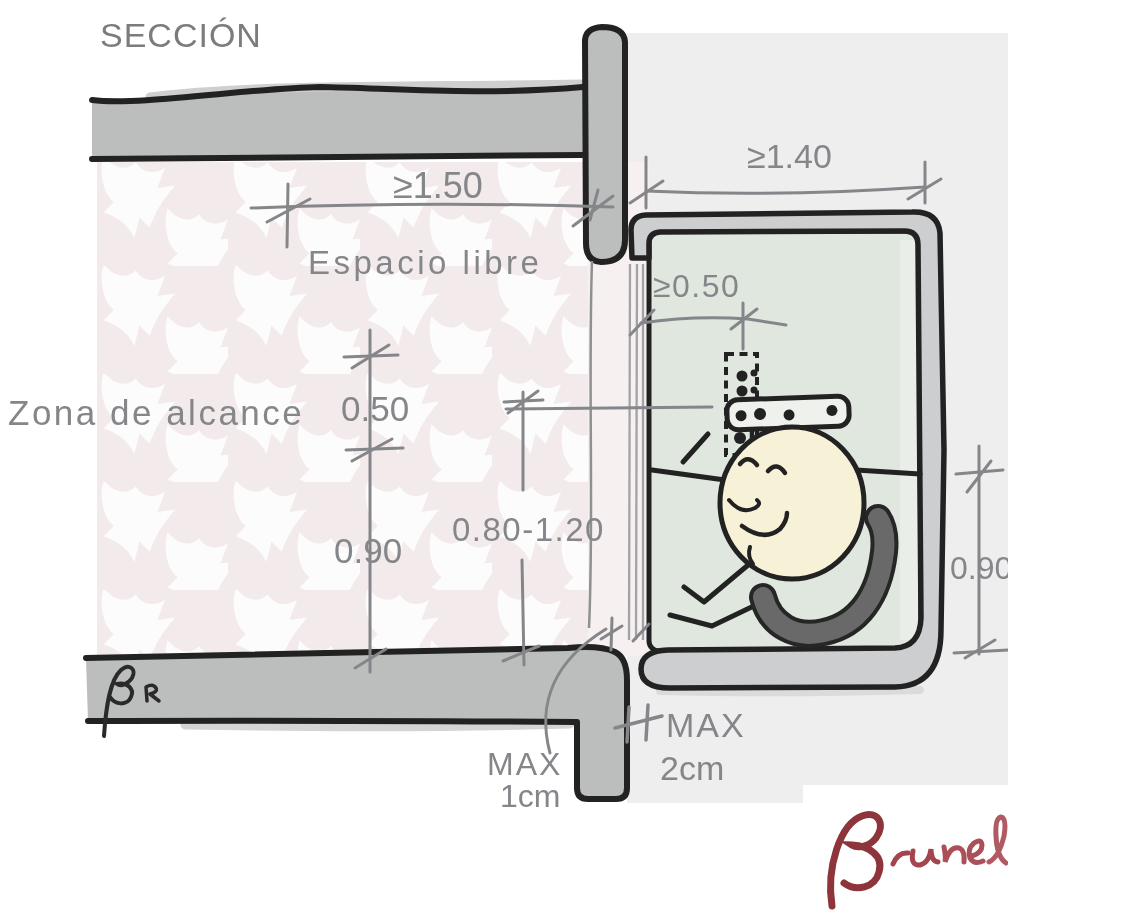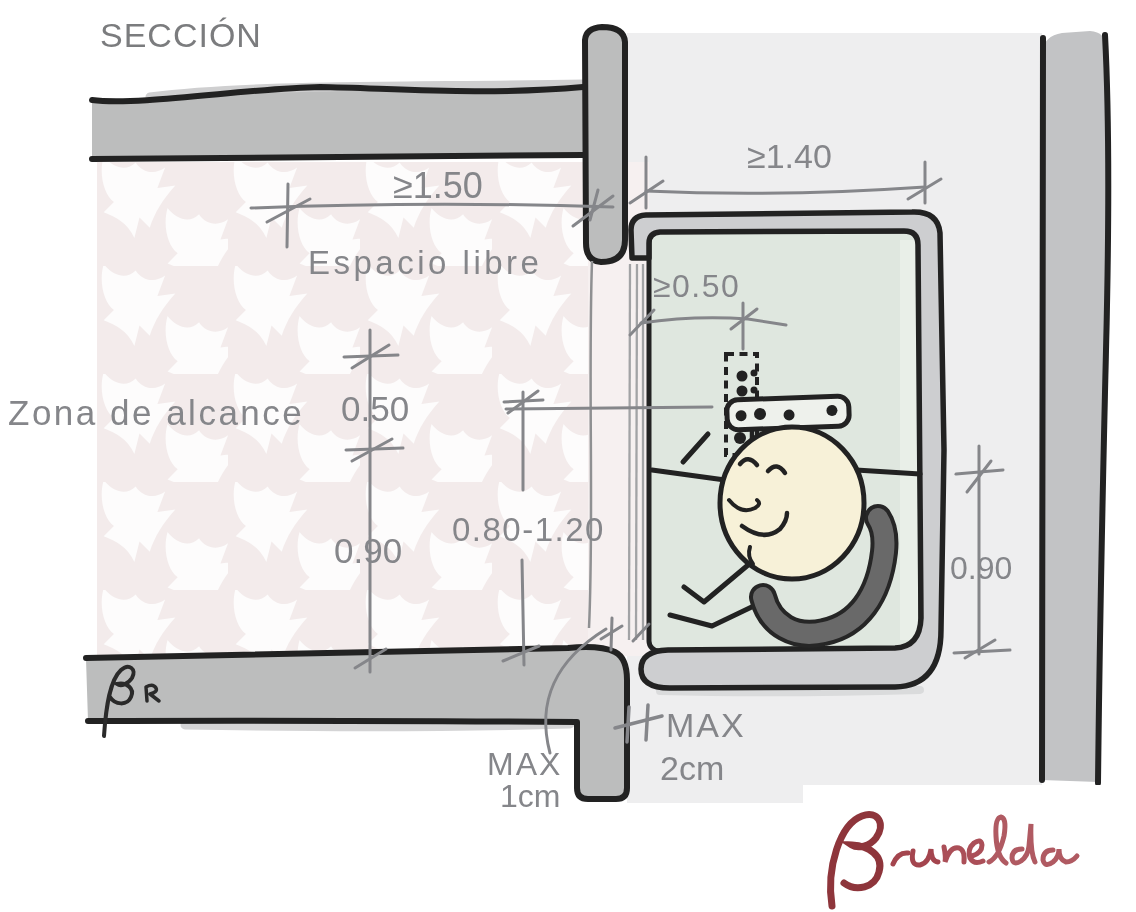--- a/index.html
+++ b/index.html
@@ -1,16 +1,16 @@
 <!DOCTYPE html>
 <html><head>
 <meta charset="utf-8">
 <style>
   html,body{margin:0;padding:0;background:#ffffff;}
-  .wrap{width:1136px;height:912px;position:relative;overflow:hidden;background:#fff;}
+  .wrap{width:1008px;height:912px;position:relative;overflow:hidden;background:#fff;}
   svg{display:block;}
   text{font-family:"Liberation Sans", sans-serif;}
 </style>
 </head>
 <body>
 <div class="wrap">
 <svg width="1136" height="912" viewBox="0 0 1136 912">
 <defs>
 
   <g id="wpshape">

